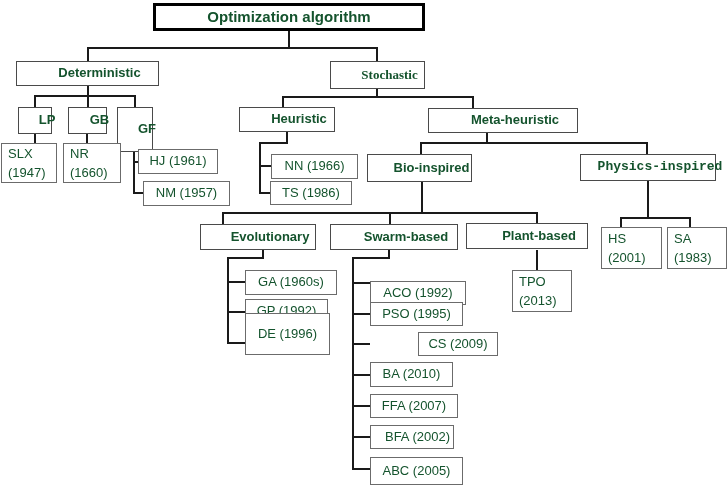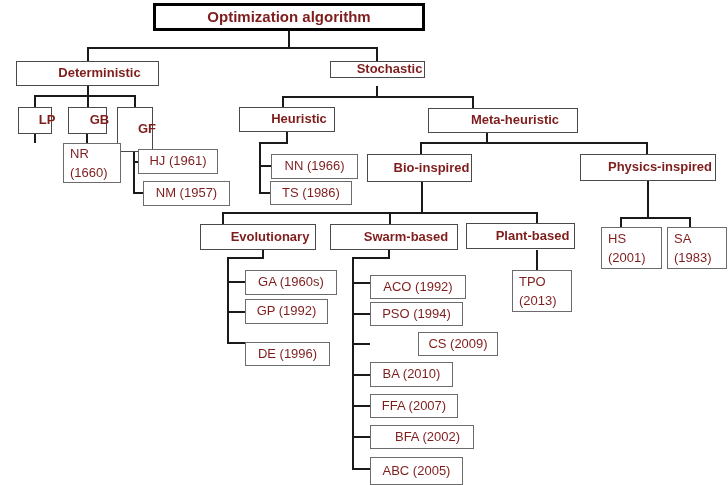--- a/index.html
+++ b/index.html
@@ -13,21 +13,21 @@
   }
   #edges-svg {
     position: absolute;
     left: 0; top: 0;
     width: 728px; height: 485px;
   }
   .node {
     position: absolute;
     box-sizing: border-box;
     background: #ffffff;
-    color: #7f1d1d;
+    color: #14532d;
     display: flex;
     align-items: center;
     justify-content: center;
     white-space: nowrap;
     line-height: 1.1;
   }
   .node.title {
     border: 3px solid #000000;
     font-weight: bold;
     font-size: 15px;
@@ -83,54 +83,58 @@
       <polyline points="353,314 370,314" fill="none" stroke="#1a1a1a" stroke-width="2"></polyline>
       <polyline points="353,344 370,344" fill="none" stroke="#1a1a1a" stroke-width="2"></polyline>
       <polyline points="353,375 370,375" fill="none" stroke="#1a1a1a" stroke-width="2"></polyline>
       <polyline points="353,406 370,406" fill="none" stroke="#1a1a1a" stroke-width="2"></polyline>
       <polyline points="353,437 370,437" fill="none" stroke="#1a1a1a" stroke-width="2"></polyline>
       <polyline points="537,250 537,270" fill="none" stroke="#1a1a1a" stroke-width="2"></polyline>
     </svg>
 
 <div class="node title" style="left: 153px; top: 3px; width: 272px; height: 28px;">Optimization algorithm</div>
     <div class="node category" style="left: 16px; top: 61px; width: 143px; height: 25px;">Deterministic</div>
-    <div class="node category" style="left: 330px; top: 61px; width: 95px; height: 17px;">Stochastic</div>
+    <div class="node category" style="left: 330px; top: 61px; width: 95px; height: 28px; font-family: Liberation Serif, serif;">Stochastic</div>
     <div class="node category" style="left: 18px; top: 107px; width: 34px; height: 27px;">LP</div>
     <div class="node category" style="left: 68px; top: 107px; width: 39px; height: 27px;">GB</div>
     <div class="node category" style="left: 117px; top: 107px; width: 36px; height: 45px;">GF</div>
+    <div class="node leaf multi" style="left: 1px; top: 143px; width: 56px; height: 40px;">
+      <div class="txtline">SLX</div>
+      <div class="txtline">(1947)</div>
+    </div>
     <div class="node leaf multi" style="left: 63px; top: 143px; width: 58px; height: 40px;">
       <div class="txtline">NR</div>
       <div class="txtline">(1660)</div>
     </div>
     <div class="node leaf" style="left: 138px; top: 149px; width: 80px; height: 25px;">HJ (1961)</div>
     <div class="node leaf" style="left: 143px; top: 181px; width: 87px; height: 25px;">NM (1957)</div>
     <div class="node category" style="left: 239px; top: 107px; width: 96px; height: 25px;">Heuristic</div>
     <div class="node leaf" style="left: 271px; top: 154px; width: 87px; height: 25px;">NN (1966)</div>
     <div class="node leaf" style="left: 270px; top: 181px; width: 82px; height: 24px;">TS (1986)</div>
     <div class="node category" style="left: 367px; top: 154px; width: 105px; height: 28px;">Bio-inspired</div>
     <div class="node category" style="left: 428px; top: 108px; width: 150px; height: 25px;">Meta-heuristic</div>
-    <div class="node category" style="left: 580px; top: 154px; width: 136px; height: 27px;">Physics-inspired</div>
+    <div class="node category" style="left: 580px; top: 154px; width: 136px; height: 27px; font-family: Liberation Mono, monospace;">Physics-inspired</div>
     <div class="node category" style="left: 200px; top: 224px; width: 116px; height: 26px;">Evolutionary</div>
     <div class="node category" style="left: 330px; top: 224px; width: 128px; height: 26px;">Swarm-based</div>
-    <div class="node category" style="left: 466px; top: 223px; width: 109px; height: 26px;">Plant-based</div>
+    <div class="node category" style="left: 466px; top: 223px; width: 122px; height: 26px;">Plant-based</div>
     <div class="node leaf multi" style="left: 601px; top: 227px; width: 61px; height: 42px;">
       <div class="txtline">HS</div>
       <div class="txtline">(2001)</div>
     </div>
     <div class="node leaf multi" style="left: 667px; top: 227px; width: 60px; height: 42px;">
       <div class="txtline">SA</div>
       <div class="txtline">(1983)</div>
     </div>
     <div class="node leaf" style="left: 245px; top: 270px; width: 92px; height: 25px;">GA (1960s)</div>
     <div class="node leaf" style="left: 245px; top: 299px; width: 83px; height: 25px;">GP (1992)</div>
-    <div class="node leaf" style="left: 245px; top: 342px; width: 85px; height: 24px;">DE (1996)</div>
-    <div class="node leaf" style="left: 370px; top: 275px; width: 96px; height: 24px;">ACO (1992)</div>
-    <div class="node leaf" style="left: 370px; top: 302px; width: 93px; height: 24px;">PSO (1994)</div>
+    <div class="node leaf" style="left: 245px; top: 313px; width: 85px; height: 42px;">DE (1996)</div>
+    <div class="node leaf" style="left: 370px; top: 281px; width: 96px; height: 24px;">ACO (1992)</div>
+    <div class="node leaf" style="left: 370px; top: 302px; width: 93px; height: 24px;">PSO (1995)</div>
     <div class="node leaf" style="left: 370px; top: 332px; width: 80px; height: 24px; margin-left: 48px;">CS (2009)</div>
     <div class="node leaf" style="left: 370px; top: 362px; width: 83px; height: 25px;">BA (2010)</div>
     <div class="node leaf" style="left: 370px; top: 394px; width: 88px; height: 24px;">FFA (2007)</div>
-    <div class="node leaf" style="left: 370px; top: 425px; width: 104px; height: 24px; padding-left: 11px;">BFA (2002)</div>
+    <div class="node leaf" style="left: 370px; top: 425px; width: 84px; height: 24px; padding-left: 11px;">BFA (2002)</div>
     <div class="node leaf" style="left: 370px; top: 457px; width: 93px; height: 28px;">ABC (2005)</div>
     <div class="node leaf multi" style="left: 512px; top: 270px; width: 60px; height: 42px;">
       <div class="txtline">TPO</div>
       <div class="txtline">(2013)</div>
     </div>
   </div>
 
 </body></html>

